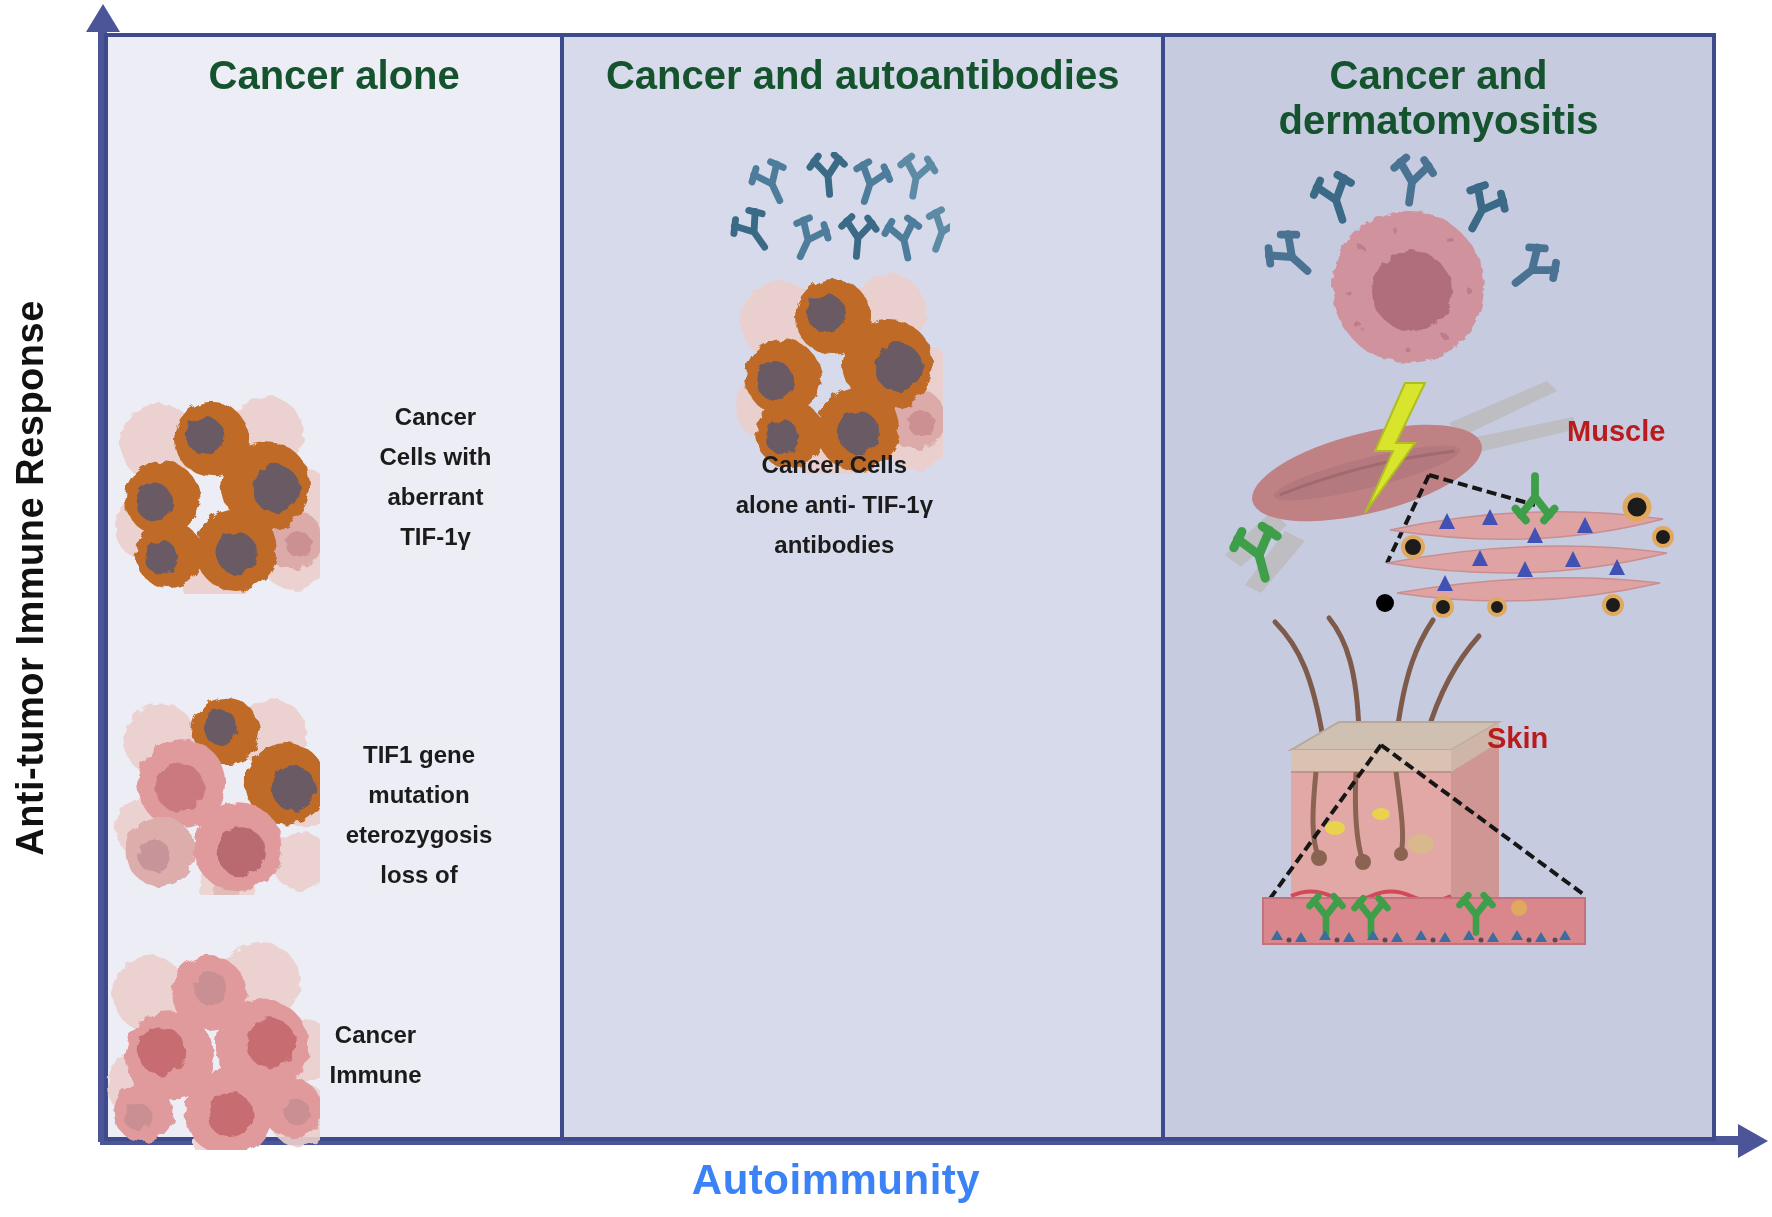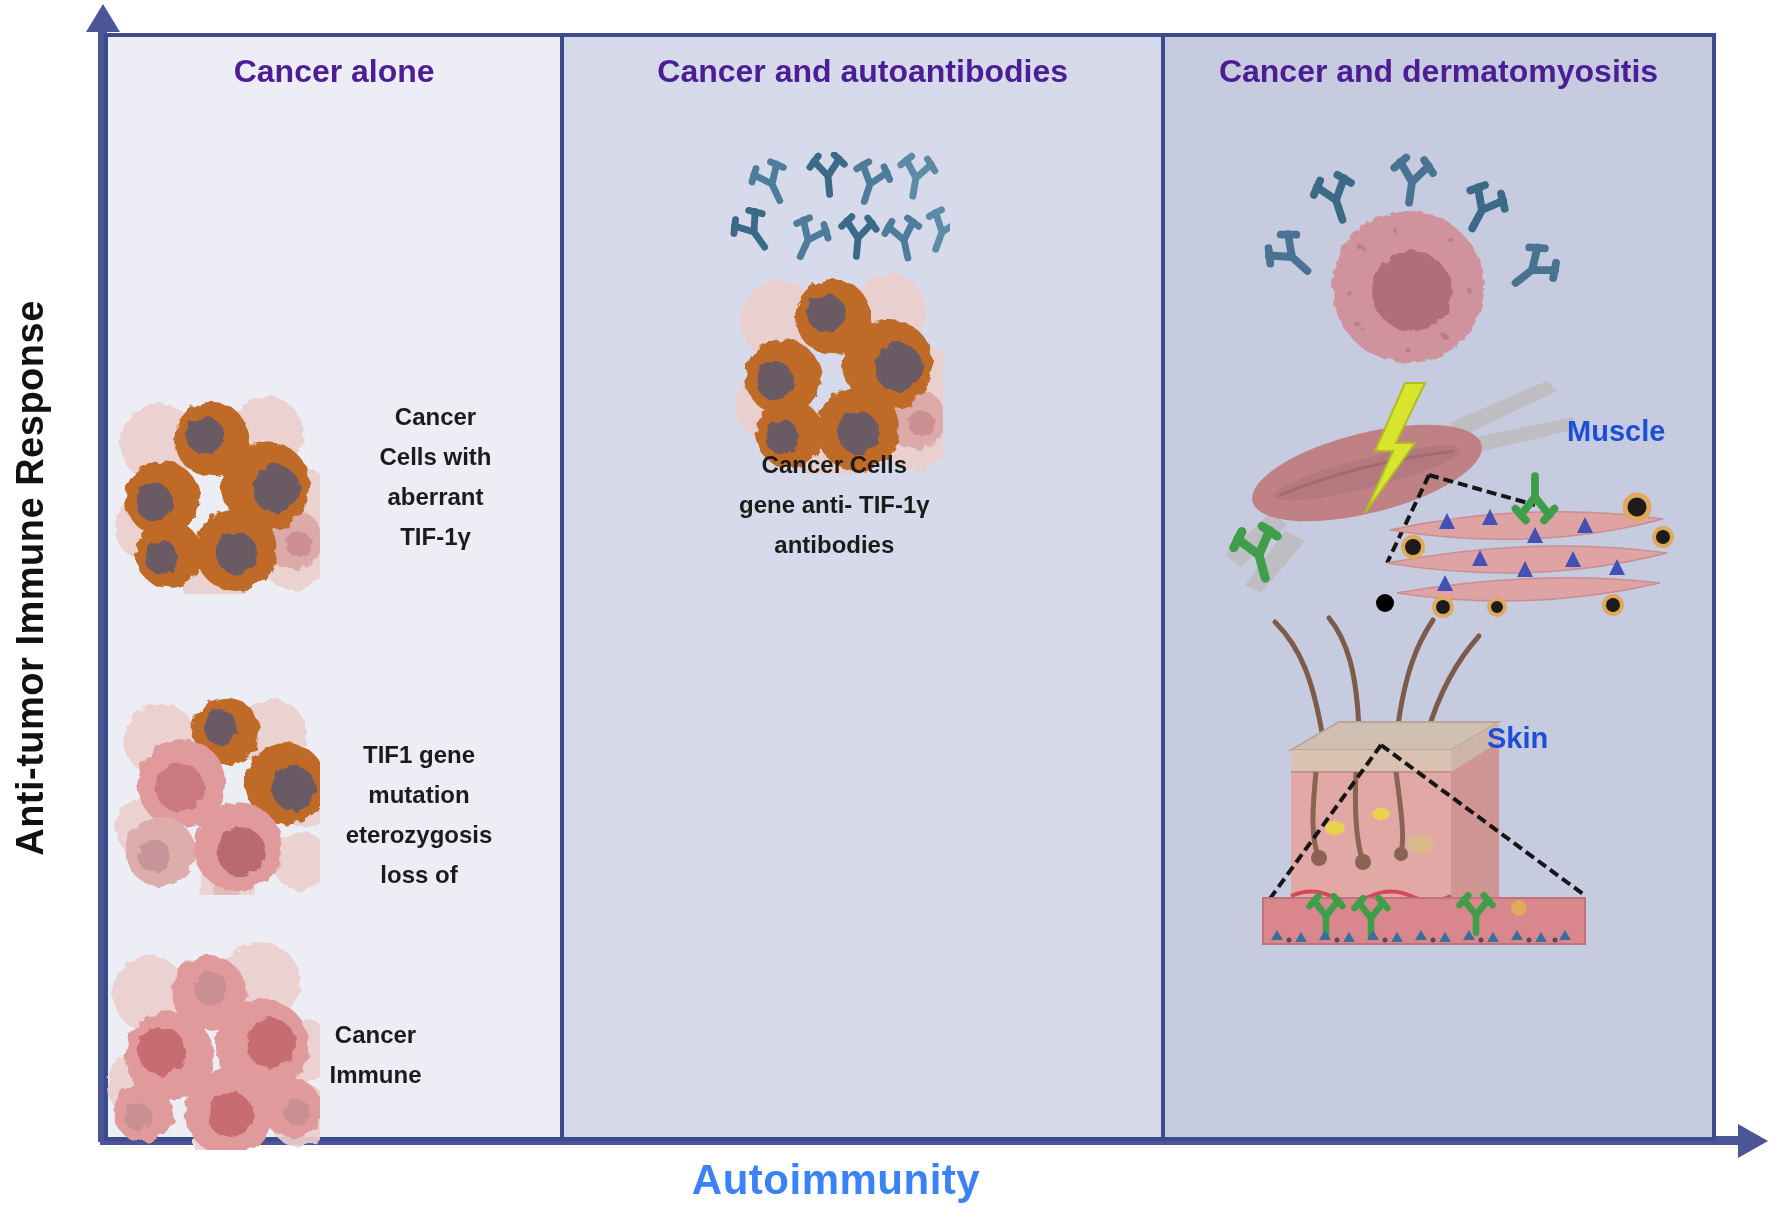--- a/index.html
+++ b/index.html
@@ -18,24 +18,24 @@
      white-space:nowrap;font-size:38px;font-weight:bold;color:#111;letter-spacing:.5px;}
   .x-label{position:absolute;left:836px;top:1156px;transform:translateX(-50%);
      font-size:42px;font-weight:bold;color:#3b82f6;letter-spacing:.5px;}
   
   .panels{position:absolute;left:104px;top:33px;width:1612px;height:1108px;display:flex;}
   .panel{position:relative;box-sizing:border-box;border:4px solid var(--panel-border,#3d4a8c);height:100%;}
   .panel + .panel{border-left:none;}
   .panel-1{width:481px;background:var(--panel1-bg,#ecedf5);}
   .panel-2{width:628px;background:var(--panel2-bg,#d6daea);}
   .panel-3{width:576px;background:var(--panel3-bg,#c6cbe0);}
-  .panel h2{margin:16px 8px 0;text-align:center;font-size:32px;font-weight:bold;color:#4c1d95;}
+  .panel h2{margin:16px 8px 0;text-align:center;font-size:40px;font-weight:bold;color:#14532d;}
   .abs{position:absolute;}
   .cap{position:absolute;font-weight:bold;font-size:24px;line-height:40px;text-align:center;color:#1b1b1b;}
-  .tissue-label{position:absolute;font-weight:bold;font-size:29px;color:#1d4ed8;}
+  .tissue-label{position:absolute;font-weight:bold;font-size:29px;color:#b91c1c;}
   svg{display:block;}
 </style>
 </head>
 <body>
 
 <svg width="0" height="0" style="position:absolute" aria-hidden="true">
   <defs>
     <g id="ab-shape" fill="none" stroke-linecap="round" stroke-linejoin="round">
       <path d="M-11,-14 L0,0 L11,-14 M0,0 L0,16" stroke-width="6"></path>
       <path d="M-15,-9 L-7,-18 M7,-18 L15,-9" stroke-width="6"></path>
@@ -200,21 +200,21 @@
               <circle cx="170" cy="108" r="24"></circle>
             <circle cx="47" cy="122" r="19"></circle>
               <circle cx="54" cy="178" r="17"></circle>
             <circle cx="130" cy="173" r="21"></circle>
           </g>
         </g>
       </svg>
 
       <div class="cap" style="left:60px;top:408px;width:420px">
         <div>Cancer Cells</div>
-        <div>gene anti- TIF-1γ</div>
+        <div>alone anti- TIF-1γ</div>
         <div>antibodies</div>
       </div>
     </section>
 
     <section class="panel panel-3">
       <h2>Cancer and dermatomyositis</h2>
 
       <svg class="abs" style="left:75px;top:115px" width="330" height="235" viewBox="0 0 330 235">
         <g filter="url(#rough)">
           <circle cx="168" cy="135" r="76" fill="#d0929c"></circle>

